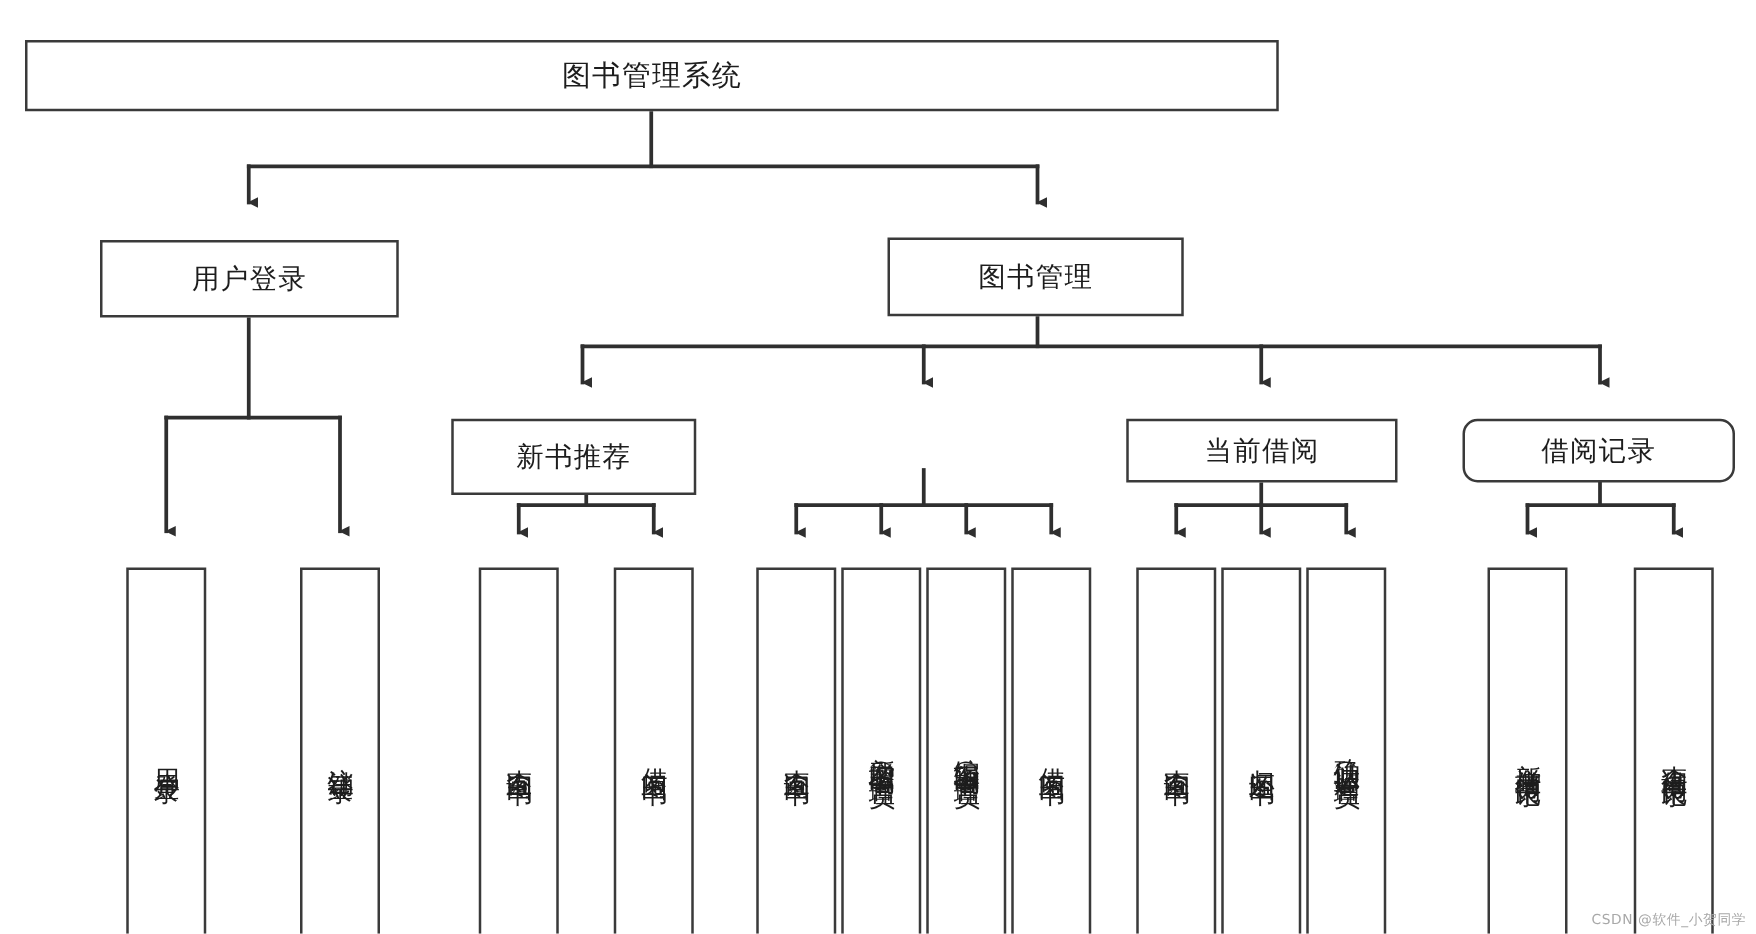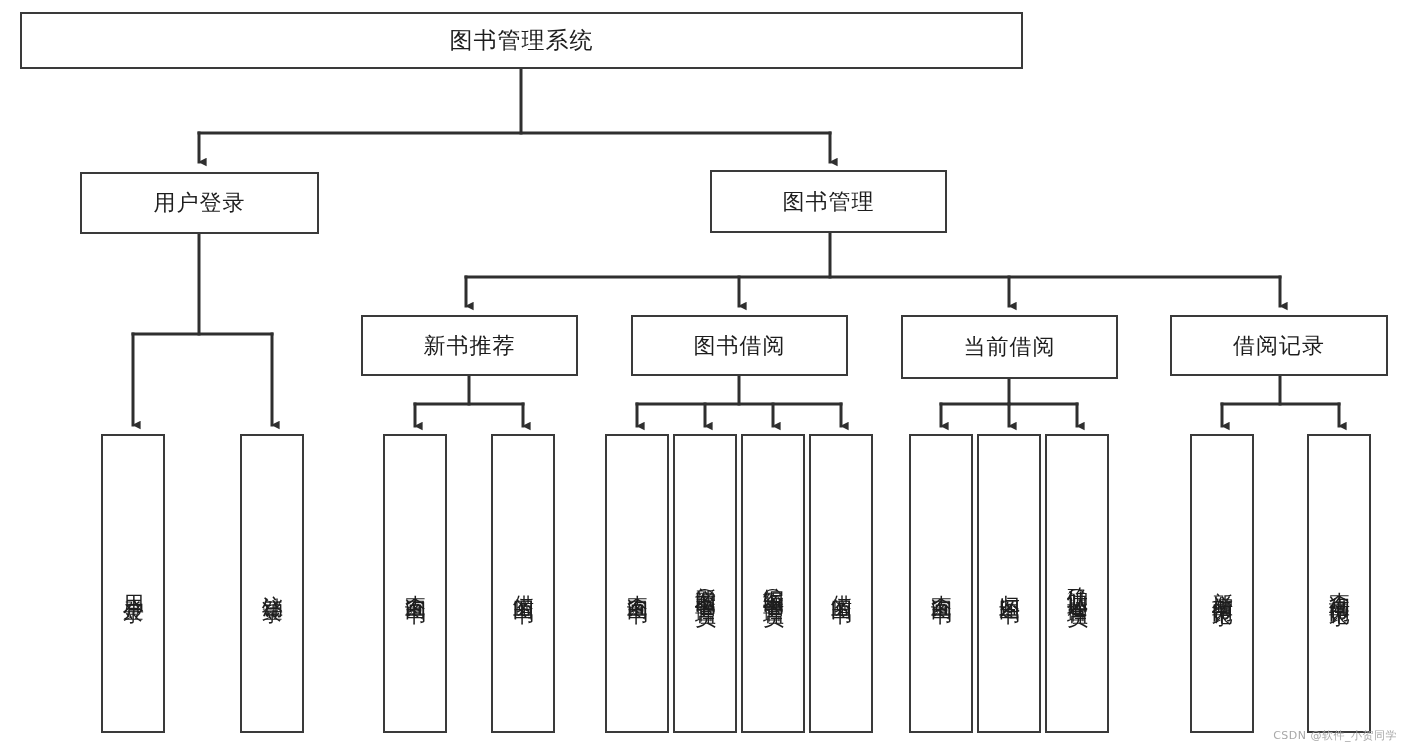--- a/index.html
+++ b/index.html
@@ -29,20 +29,21 @@
   .node {
     position: absolute;
     box-sizing: border-box;
     background: #ffffff;
     border: 2.5px solid #3a3a3a;
     display: flex;
     align-items: center;
     justify-content: center;
     color: #1d1d1d;
     z-index: 2;
+    margin-top: 20px;
   }
   .node.horiz {
     writing-mode: horizontal-tb;
     font-size: 22px;
     letter-spacing: 1px;
   }
   .node.vert {
     writing-mode: vertical-rl;
     text-orientation: upright;
     font-size: 21px;
@@ -134,30 +135,27 @@
     <span class="label">图书管理系统</span>
   </div>
 
   <div class="node horiz" style="left:80px; top:172px; width:239px; height:62px;">
     <span class="label">用户登录</span>
   </div>
   <div class="node horiz" style="left:710px; top:170px; width:237px; height:63px;">
     <span class="label">图书管理</span>
   </div>
 
-  <div class="node horiz" style="left:361px; top:315px; width:217px; height:61px;">
+  <div class="node horiz" style="left:361px; top:315px; width:196px; height:61px;">
     <span class="label">新书推荐</span>
   </div>
-  <div class="node horiz" style="left:631px; top:315px; width:217px; height:61px;">
-    <span class="label">图书借阅</span>
-  </div>
-  <div class="node horiz" style="left:901px; top:315px; width:217px; height:64px;font-family:Liberation Mono, monospace;">
+  <div class="node horiz" style="left:901px; top:315px; width:217px; height:51px;font-family:Liberation Mono, monospace;">
     <span class="label">当前借阅</span>
   </div>
-  <div class="node horiz" style="left:1170px; top:315px; width:218px; height:61px;">
+  <div class="node horiz" style="left:1170px; top:315px; width:218px; height:51px;border-radius:12px;">
     <span class="label">借阅记录</span>
   </div>
 
   <div class="node vert" style="left:101px; top:434px; width:64px; height:299px;">
     <span class="label">用户登录</span>
   </div>
   <div class="node vert" style="left:240px; top:434px; width:64px; height:299px;">
     <span class="label">注销登录</span>
   </div>
 

